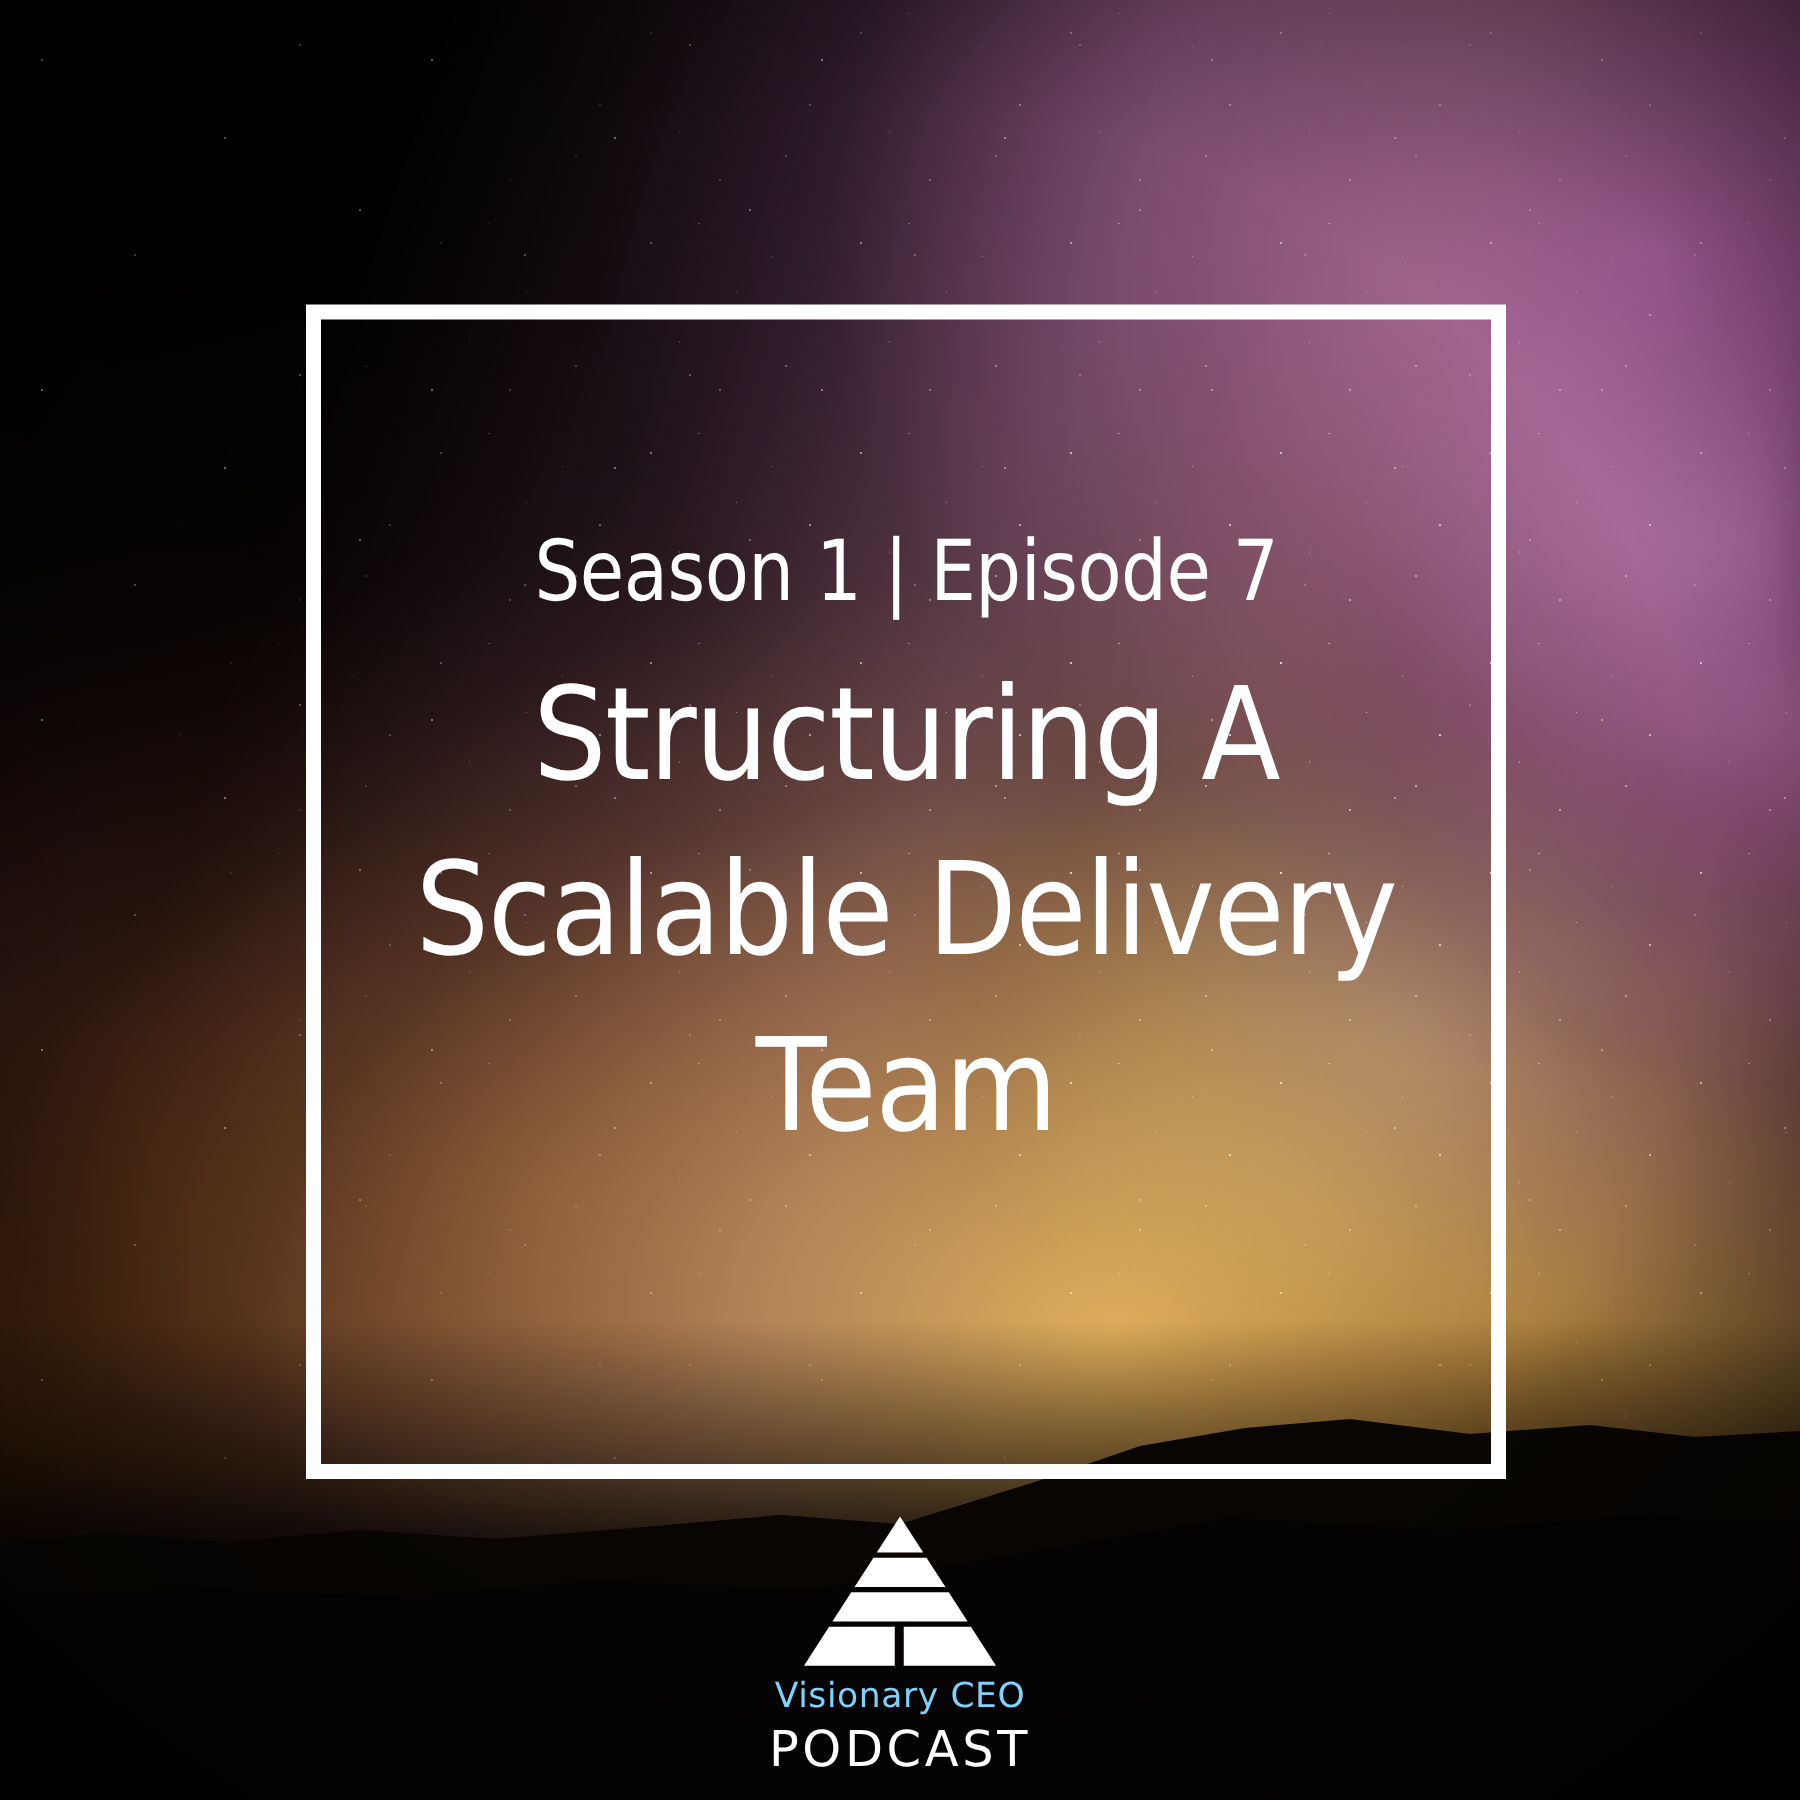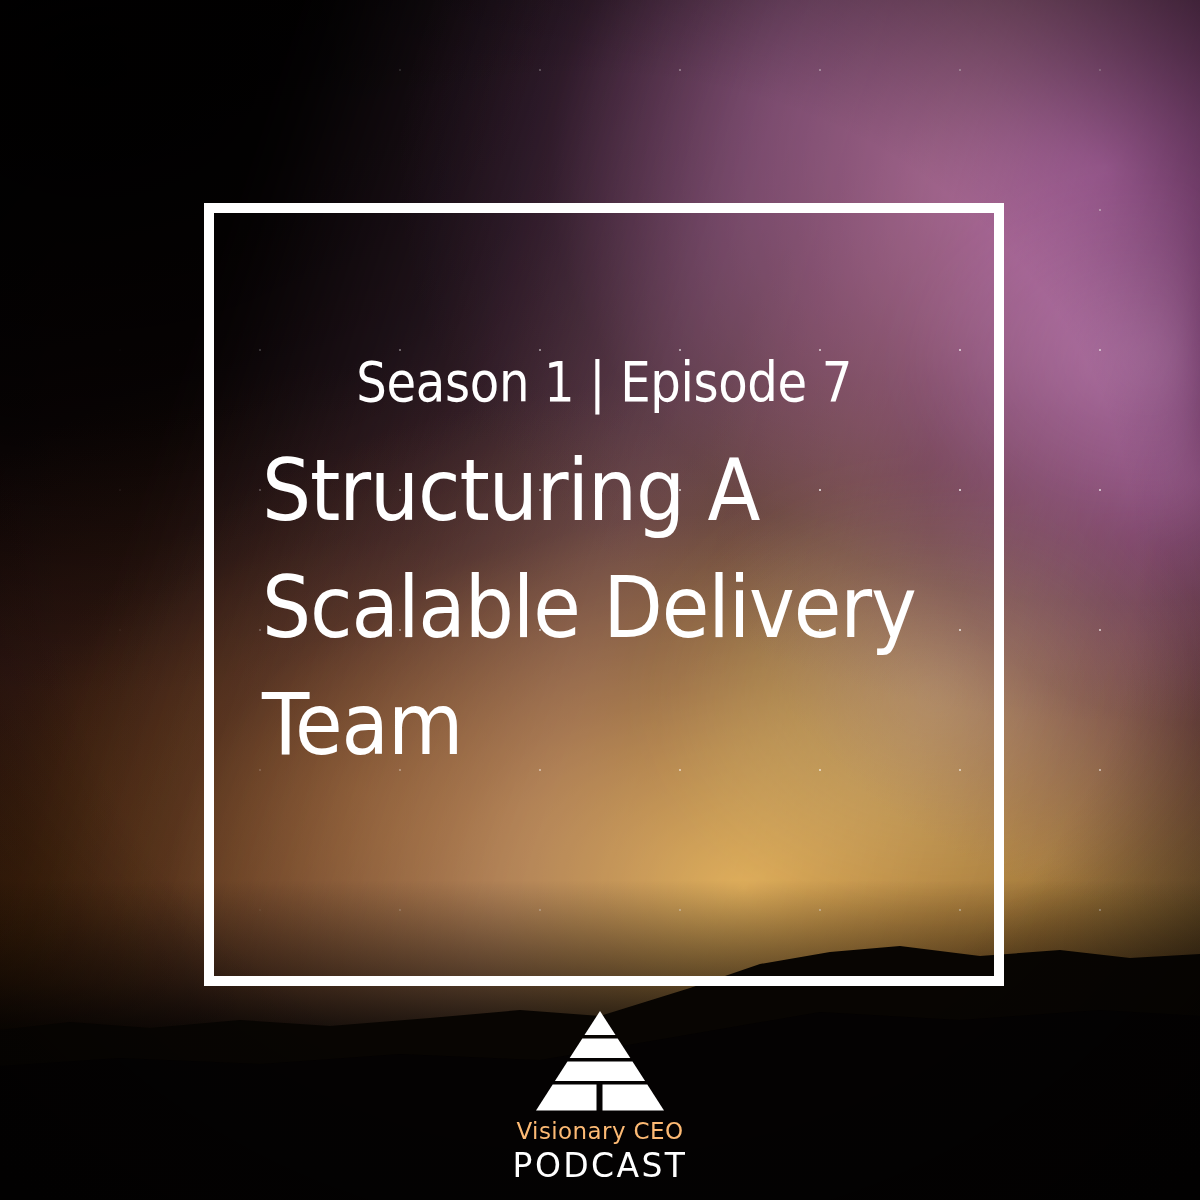--- a/index.html
+++ b/index.html
@@ -123,20 +123,21 @@
   
   .text-block{
     position:absolute;
     left:204px; top:203px;
     width:800px; height:783px;
     display:flex;
     flex-direction:column;
     align-items:center;
     justify-content:flex-start;
     padding:150px 18px 0 18px;
+    text-align:center;
     color:#fff;
   }
 
   .episode-line{
     font-family:"DejaVu Sans", sans-serif;
     font-weight:400;
     font-size:56px;
     line-height:1.05;
     letter-spacing:-0.4px;
     color:#ffffff;
@@ -174,21 +175,21 @@
     display:block;
   }
 
   .logo-name{
     margin-top:7px;
     font-family:"DejaVu Sans", sans-serif;
     font-size:23px;
     font-weight:400;
     letter-spacing:.4px;
     line-height:1;
-    color:#fdba74;
+    color:#7dd3fc;
     text-align:center;
   }
 
   .logo-word{
     margin-top:6px;
     font-family:"DejaVu Sans", sans-serif;
     font-size:33px;
     font-weight:400;
     letter-spacing:2.4px;
     line-height:1;

